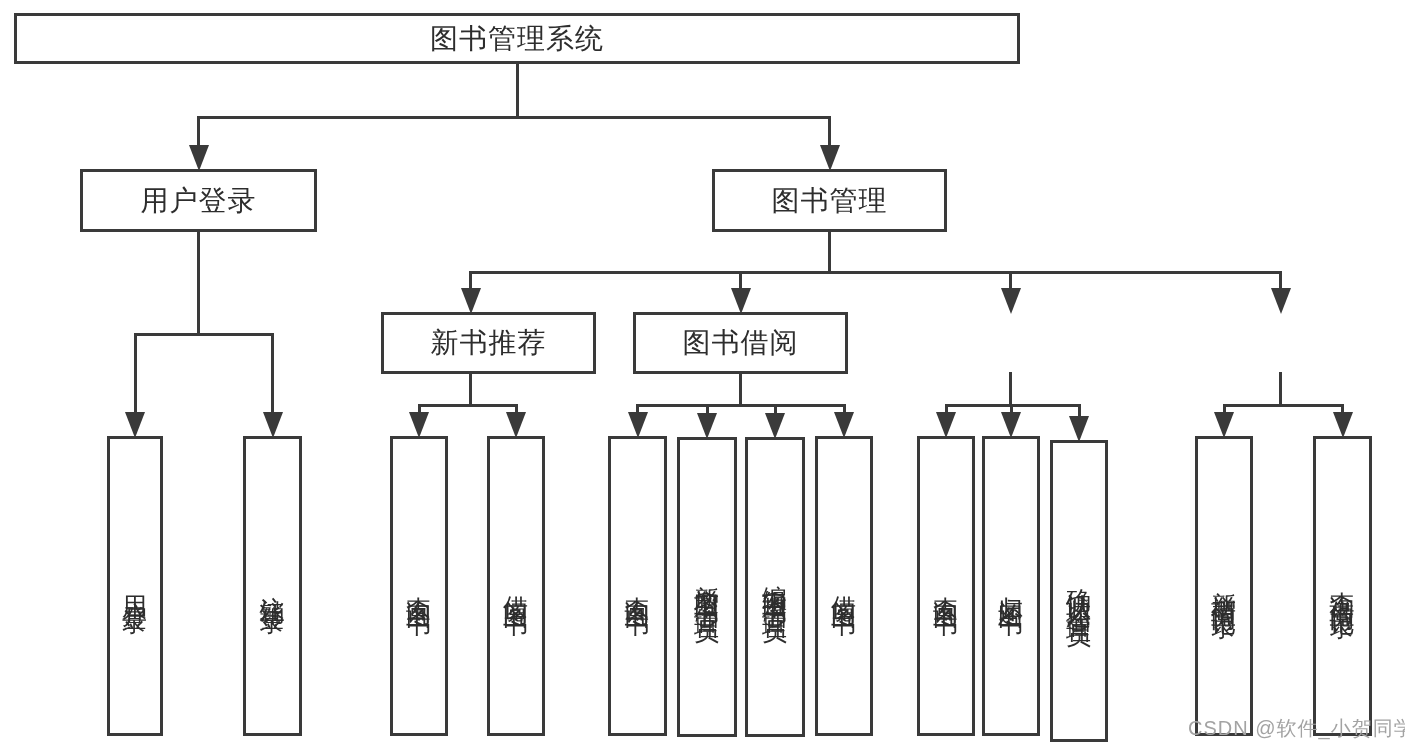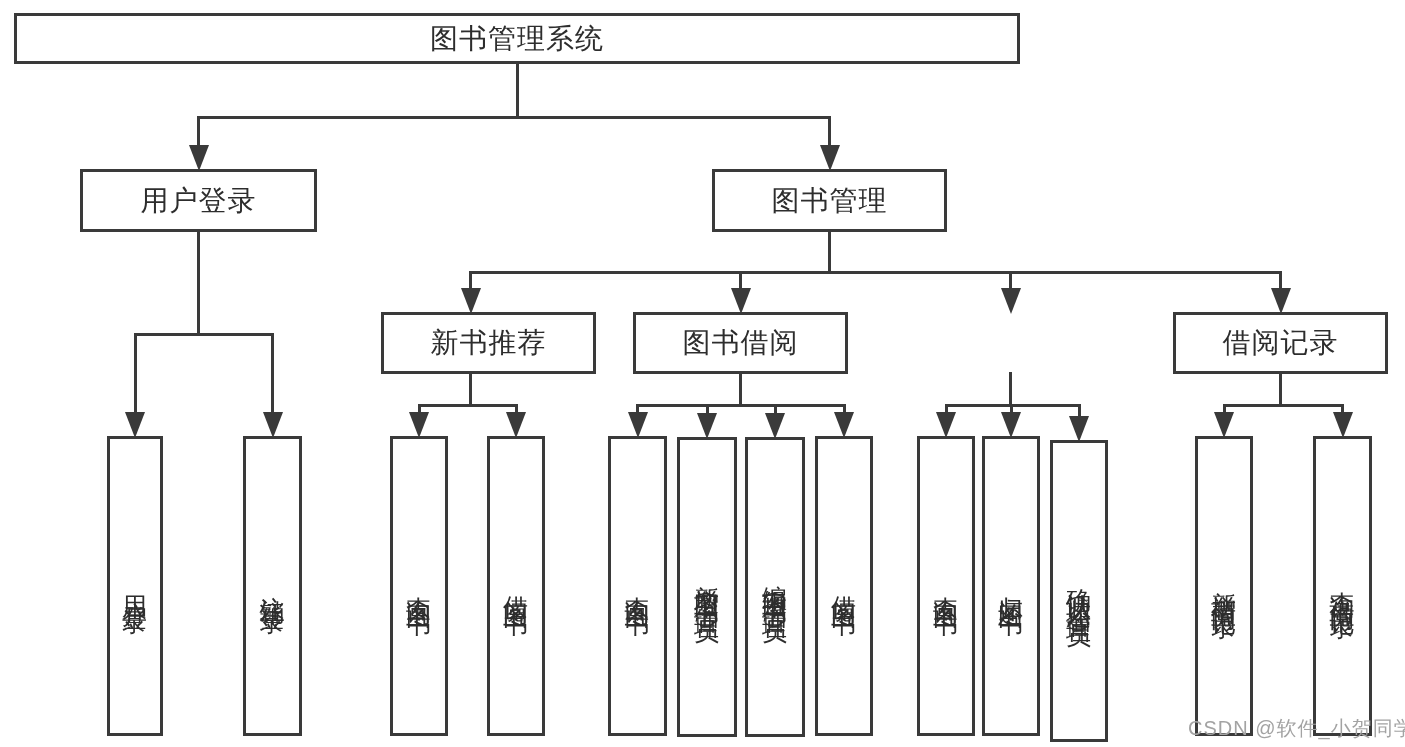--- a/index.html
+++ b/index.html
@@ -69,23 +69,20 @@
       <span class="label">用户登录</span>
     </div>
     <div class="node" style="left: 712px; top: 169px; width: 235px; height: 63px;">
       <span class="label">图书管理</span>
     </div>
     <div class="node" style="left: 363px; top: 312px; width: 215px; height: 62px; margin-left: 18px;">
       <span class="label">新书推荐</span>
     </div>
     <div class="node" style="left: 633px; top: 312px; width: 215px; height: 62px; text-align: right;">
       <span class="label">图书借阅</span>
-    </div>
-    <div class="node" style="left: 1173px; top: 312px; width: 215px; height: 62px;">
-      <span class="label">借阅记录</span>
     </div>
     <div class="node vtext" style="left: 107px; top: 436px; width: 56px; height: 300px;">
       <span class="label">用户登录</span>
     </div>
     <div class="node vtext" style="left: 243px; top: 436px; width: 59px; height: 300px;">
       <span class="label">注销登录</span>
     </div>
     <div class="node vtext" style="left: 390px; top: 436px; width: 58px; height: 300px;">
       <span class="label">查询图书</span>
     </div>

